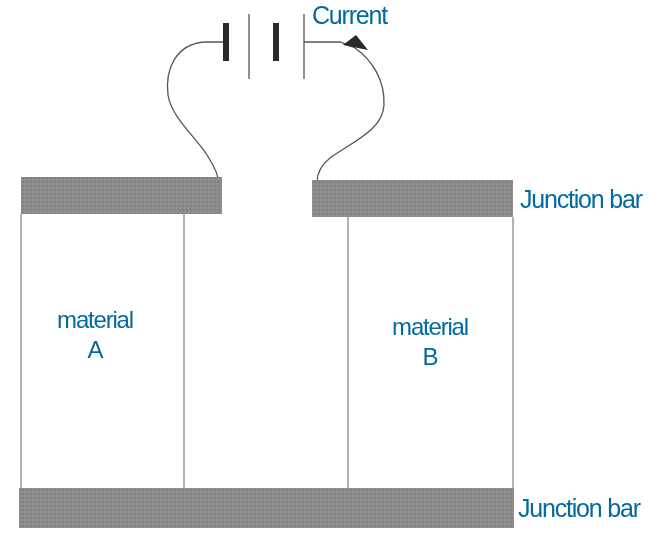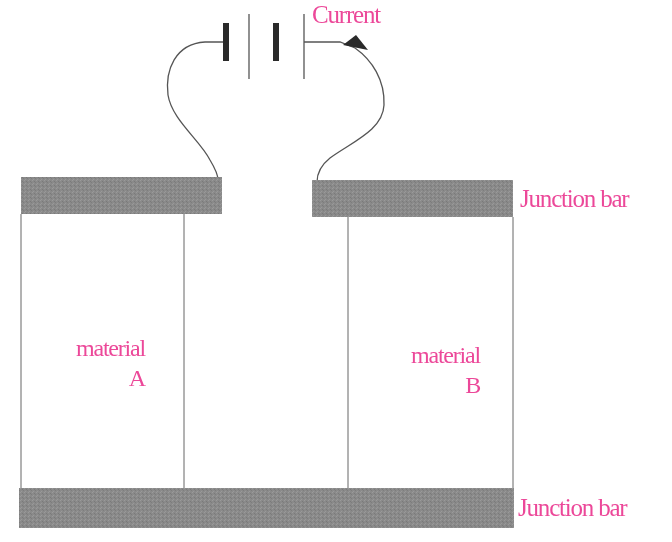--- a/index.html
+++ b/index.html
@@ -1,19 +1,19 @@
 <!DOCTYPE html>
 <html><head>
   <meta charset="utf-8">
   <style>
     html, body { margin: 0; padding: 0; background: #ffffff; }
     body { width: 672px; height: 542px; position: relative; overflow: hidden; font-family: "Liberation Sans", sans-serif; }
     .stage { position: absolute; left: 0; top: 0; width: 672px; height: 542px; }
-    .lbl { position: absolute; color: #ec4899; font-family: Liberation Serif, serif; letter-spacing: -1.2px; white-space: nowrap; }
-    .mat { text-align: right; font-size: 24px; line-height: 30px; margin-top: 28px; }
+    .lbl { position: absolute; color: #0369a1; font-family: Liberation Sans, sans-serif; letter-spacing: -1.2px; white-space: nowrap; }
+    .mat { text-align: center; font-size: 24px; line-height: 30px; }
   </style>
 </head>
 <body>
 
 <div class="stage">
   <svg width="672" height="542" viewBox="0 0 672 542" xmlns="http://www.w3.org/2000/svg">
     <defs>
       <pattern id="grain" width="4" height="4" patternUnits="userSpaceOnUse">
         <rect width="4" height="4" fill="#8a8a8a"></rect>
         <rect x="0" y="0" width="1" height="1" fill="#9a9a9a"></rect>

